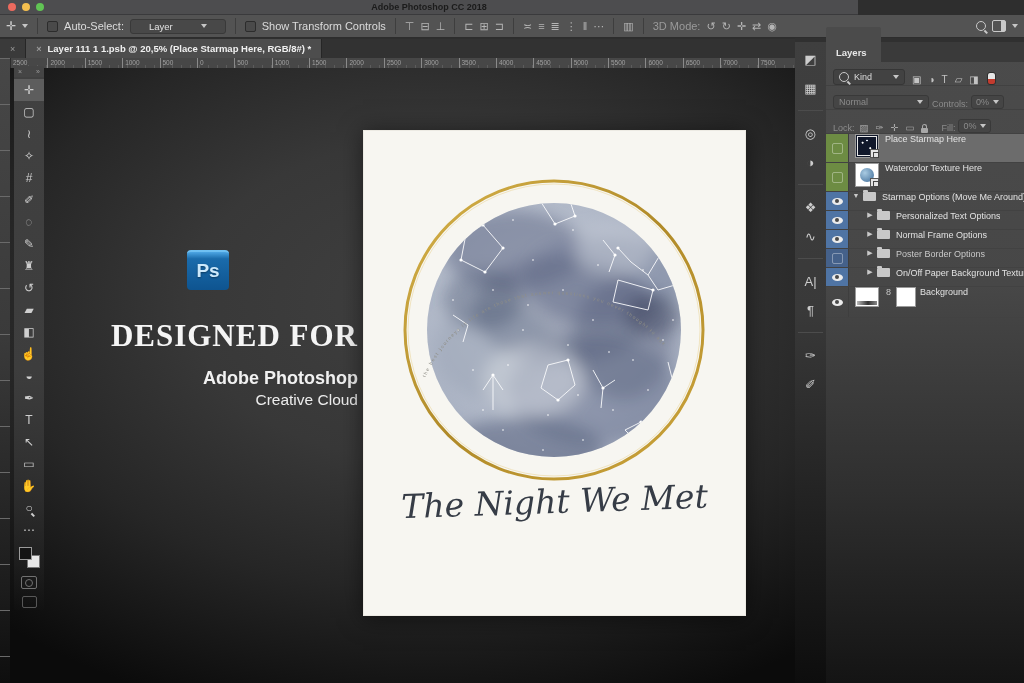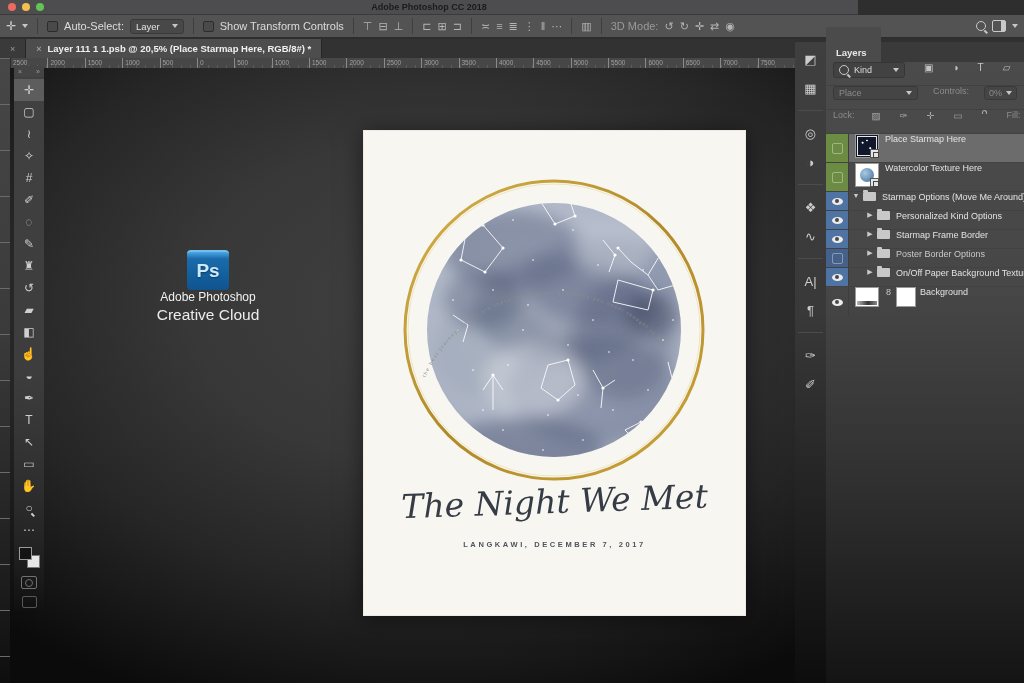--- a/index.html
+++ b/index.html
@@ -11,22 +11,22 @@
   .tl{position:absolute;top:3px;width:8px;height:8px;border-radius:50%}
   .tl.r{left:8px;background:#ec6a5e}.tl.y{left:22px;background:#f5bf4f}.tl.g{left:36px;background:#61c454}
   #titlebar .ttl{font-size:9px;color:#1b1b1b;font-weight:bold}
   
   #optionsbar{position:absolute;left:0;top:15px;width:1024px;height:23px;background:#535353;
               border-bottom:1px solid #2d2d2d;display:flex;align-items:center;gap:6px;padding:0 6px;box-sizing:border-box}
   #optionsbar .lbl{font-size:11px;color:#dcdcdc;white-space:nowrap}
   #optionsbar .dim{color:#9a9a9a}
   .vsep{width:1px;height:16px;background:#3e3e3e;margin:0 3px}
   .cb{width:9px;height:9px;border:1px solid #2c2c2c;background:#4a4a4a;border-radius:2px;flex:none}
-  .dd{display:flex;align-items:center;gap:12px;background:#484848;border:1px solid #393939;
-      border-radius:3px;padding:1px 5px;font-size:9.5px;color:#e2e2e2}
+  .dd{display:flex;align-items:center;gap:28px;background:#484848;border:1px solid #393939;
+      border-radius:3px;padding:1px 18px;font-size:9.5px;color:#e2e2e2}
   .car{width:0;height:0;border-left:3px solid transparent;border-right:3px solid transparent;border-top:4px solid #c6c6c6}
   .g{font-size:11px;color:#b5b5b5;line-height:1}
   .toolg{font-size:12px;color:#cfcfcf}
   .mag{position:relative;width:8px;height:8px;border:1.5px solid #c9c9c9;border-radius:50%;flex:none}
   .mag::after{content:"";position:absolute;width:4px;height:1.5px;background:#c9c9c9;transform:rotate(45deg);right:-3px;bottom:-2px}
   .wsic{width:12px;height:10px;border:1.5px solid #c9c9c9;border-radius:2px;position:relative;flex:none}
   .wsic::after{content:"";position:absolute;right:0;top:0;bottom:0;width:4px;background:#c9c9c9}
   .sp{flex:1}
   
   #tabbar{position:absolute;left:0;top:39px;width:795px;height:19px;background:#323232;display:flex}
@@ -54,48 +54,48 @@
   .tool.sel{background:#5d5d5d}
   .tool .toolg{position:relative}
   [data-name="zoom-tool"] .toolg::after{content:"";position:absolute;width:4px;height:1.5px;background:#cfcfcf;transform:rotate(45deg);right:-2px;bottom:0}
   .swatches{position:relative;width:30px;height:26px;margin-top:3px}
   .sw-bg{position:absolute;left:13px;top:11px;width:11px;height:11px;background:#e8e8e8;border:1px solid #777}
   .sw-fg{position:absolute;left:5px;top:3px;width:11px;height:11px;background:#141414;border:1px solid #9a9a9a}
   .qmask{width:14px;height:11px;border:1px solid #8f8f8f;border-radius:2px;margin:6px auto 0;position:relative;opacity:.75}
   .qmask::after{content:"";position:absolute;left:3px;top:1.5px;width:6px;height:6px;border:1px solid #8f8f8f;border-radius:50%}
   .smode{width:13px;height:10px;border:1px solid #8f8f8f;border-radius:2px;margin:7px auto 0;opacity:.55}
   
-  #promo{position:absolute;left:48px;top:182px;width:300px;text-align:center;color:#f1f1f1}
+  #promo{position:absolute;left:48px;top:182px;width:300px;text-align:right;color:#f1f1f1}
   #pslogo{width:42px;height:40px;margin:0 auto;border-radius:4px;
           background:linear-gradient(180deg,#4da6e4 0%,#1a6bab 18%,#0e5490 100%);
           border-top:2px solid #6fc0f2;box-sizing:border-box;display:flex;align-items:center;justify-content:center;
           font-weight:bold;font-size:19px;color:#cde9fb;text-shadow:0 1px 2px rgba(0,0,0,.4)}
   #promo h1{font-family:"Liberation Serif",serif;font-weight:bold;font-size:31px;letter-spacing:1px;margin:28px 0 14px;color:#f5f5f5}
-  #promo .l1{font-size:12px;font-weight:normal;margin:0 0 1px}
+  #promo .l1{font-size:18px;font-weight:bold;margin:0 0 1px}
   #promo .l2,#promo .l3{font-size:15.5px;margin:2px 0;color:#ececec}
   
   #poster{position:absolute;left:353px;top:62px;width:383px;height:486px;background:#f7f6f1;
           box-shadow:0 2px 22px rgba(0,0,0,.5);overflow:hidden}
   #poster svg{position:absolute;left:0;top:0}
   #poster .ptitle{position:absolute;left:0;top:352px;width:100%;text-align:center;
           font-family:"DejaVu Serif",serif;font-style:italic;font-size:33px;color:#363c46;transform:rotate(-2deg)}
   #poster .psub{position:absolute;left:0;top:410px;width:100%;text-align:center;
           font-size:7.5px;font-weight:bold;letter-spacing:2.6px;color:#4e545c}
   
   #rightpanels{position:absolute;left:795px;top:38px;width:229px;bottom:0;background:#303030}
   #dock{position:absolute;left:0;top:4px;width:31px;bottom:0;
         background:linear-gradient(180deg,#3f3f3f 0%,#393939 42%,#222 72%,#0d0d0d 100%);
         border-right:1px solid #2a2a2a;display:flex;flex-direction:column;align-items:center;padding-top:8px;gap:11px}
   #dock .dicon{font-size:13px;color:#cdcdcd;height:18px;display:flex;align-items:center}
   #dock .dsep{width:25px;height:1px;background:#4c4c4c;margin:2px 0}
   #layerspanel{position:absolute;left:31px;top:4px;right:0;bottom:0;
         background:linear-gradient(180deg,#4b4b4b 0%,#474747 38%,#2f2f2f 70%,#141414 100%)}
   .ptabstrip{height:20px;background:#3a3a3a;display:flex;align-items:flex-end}
   .ptab{background:#4b4b4b;color:#e8e8e8;font-size:9.5px;font-weight:bold;padding:20px 14px 4px 10px;border-radius:2px 2px 0 0}
-  .prow{display:flex;align-items:flex-start;gap:15px;padding:0 7px;height:23px;border-bottom:1px solid #414141}
+  .prow{display:flex;align-items:flex-end;gap:3px;padding:0 7px;height:23px;border-bottom:1px solid #414141}
   .kindbox{display:flex;align-items:center;gap:5px;background:#424242;border:1px solid #363636;border-radius:3px;padding:2px 5px;font-size:9px;color:#dcdcdc}
   .kindbox .car{margin-left:16px}
   .ficon{font-size:10px;color:#c3c3c3;margin-left:4px}
   .ftoggle{width:7px;height:11px;border-radius:3px;background:linear-gradient(180deg,#e6e6e6 50%,#c23b2e 50%);margin-left:5px;border:1px solid #2e2e2e}
   .dis{color:#8b8b8b !important}
   .selbox{display:flex;align-items:center;justify-content:space-between;background:#454545;border:1px solid #393939;border-radius:3px;
           padding:1px 5px;font-size:9px;color:#8b8b8b}
   .valbox{display:flex;align-items:center;gap:4px;background:#454545;border:1px solid #393939;border-radius:3px;padding:1px 4px;font-size:9px;color:#8b8b8b}
   .lockg{font-size:9.5px;color:#a8a8a8;margin:0 2px}
   .lockic{width:7px;height:5px;background:#a8a8a8;border-radius:1px;position:relative;margin:4px 2px 0}
@@ -294,20 +294,21 @@
       </div>
       <div class="qmask" data-name="quick-mask-button"></div>
       <div class="smode" data-name="screen-mode-button"></div>
     </div>
   </div>
 
   <div id="promo" data-name="promo-block">
     <div id="pslogo" data-name="photoshop-logo-icon">
         <span>Ps</span>
       </div>
+    <h1 data-name="promo-heading">DESIGNED FOR</h1>
     <div class="l1" data-name="promo-line1">Adobe Photoshop</div>
     <div class="l3" data-name="promo-line3">Creative Cloud</div>
   </div>
 
   <div id="poster" data-name="starmap-poster">
     <svg width="383" height="486" viewBox="0 0 383 486" data-name="starmap-artwork">
       <defs>
         <linearGradient id="goldg" x1="0" y1="0" x2="1" y2="1">
           <stop offset="0" stop-color="#d8b44c"></stop>
             <stop offset="0.5" stop-color="#b08a28"></stop>
@@ -406,21 +407,20 @@
         <circle cx="215" cy="265" r="0.8"></circle>
           <circle cx="285" cy="260" r="0.8"></circle>
           <circle cx="246" cy="222" r="0.8"></circle>
       </g>
       <path id="arcp" d="M 60 253 A 141 141 0 0 1 322 253" fill="none"></path>
       <text font-size="4.8" fill="#8f8e86" letter-spacing="1.4" font-family="Liberation Sans, sans-serif">
         <textPath href="#arcp" startOffset="6" data-name="poster-arc-text">the best journeys in life are those that answer questions you never thought to ask</textPath>
       </text>
     </svg>
     <div class="ptitle" data-name="poster-title">The Night We Met</div>
-    <div class="psub" data-name="poster-subtitle">LANGKAWI, DECEMBER 7, 2017</div>
   </div>
 </div>
 
 <div id="rightpanels" data-name="panel-dock-area">
   <div id="dock" data-name="collapsed-panel-dock">
     <span class="dicon" data-name="color-panel-icon">◩</span>
     <span class="dicon" data-name="swatches-panel-icon">▦</span>
     <span class="dsep" data-name="separator"></span>
     <span class="dicon" data-name="libraries-panel-icon">◎</span>
     <span class="dicon" data-name="adjustments-panel-icon">◑</span>
@@ -449,21 +449,21 @@
       <span class="ficon" data-name="filter-pixel-layers-icon">▣</span>
       <span class="ficon" data-name="filter-adjustment-layers-icon">◑</span>
       <span class="ficon" data-name="filter-type-layers-icon">T</span>
       <span class="ficon" data-name="filter-shape-layers-icon">▱</span>
       <span class="ficon" data-name="filter-smart-objects-icon">◨</span>
       <span class="ftoggle" data-name="layer-filtering-toggle"></span>
     </div>
 
     <div class="prow" data-name="blend-mode-row">
       <span class="selbox" style="width:84px" data-name="blend-mode-dropdown">
-        <span data-name="blend-mode-value">Place</span>
+        <span data-name="blend-mode-value">Normal</span>
         <span class="car" data-name="dropdown-caret-icon"></span>
       </span>
       <span class="lbl dis" style="font-size:9px" data-name="opacity-label">Controls:</span>
       <span class="valbox" data-name="opacity-field">
         <span data-name="opacity-value">0%</span>
         <span class="car" data-name="dropdown-caret-icon"></span>
       </span>
     </div>
 
     <div class="prow" data-name="lock-row">
@@ -506,30 +506,30 @@
       <span class="fold" data-name="folder-open-icon"></span>
       <span class="lname" data-name="layer-name">Starmap Options (Move Me Around)</span>
     </div>
     <div class="lrow h18" data-name="group-row-personalized-text">
       <div class="eyecell lab-blue" data-name="layer-visibility-toggle">
           <span class="eye" data-name="eye-icon"></span>
         </div>
       <span class="ind"></span>
         <span class="chev" data-name="chevron-closed-icon">▶</span>
       <span class="fold" data-name="folder-icon"></span>
-      <span class="lname" data-name="layer-name">Personalized Kind Options</span>
+      <span class="lname" data-name="layer-name">Personalized Text Options</span>
     </div>
     <div class="lrow h18" data-name="group-row-starmap-frame">
       <div class="eyecell lab-blue" data-name="layer-visibility-toggle">
           <span class="eye" data-name="eye-icon"></span>
         </div>
       <span class="ind"></span>
         <span class="chev" data-name="chevron-closed-icon">▶</span>
       <span class="fold" data-name="folder-icon"></span>
-      <span class="lname" data-name="layer-name">Starmap Frame Border</span>
+      <span class="lname" data-name="layer-name">Normal Frame Options</span>
     </div>
     <div class="lrow h18 dimname" data-name="group-row-poster-border">
       <div class="eyecell lab-blue-dim" data-name="layer-visibility-toggle">
           <span class="eyebox" data-name="hidden-eye-checkbox"></span>
         </div>
       <span class="ind"></span>
         <span class="chev" data-name="chevron-closed-icon">▶</span>
       <span class="fold" data-name="folder-icon"></span>
       <span class="lname" data-name="layer-name">Poster Border Options</span>
     </div>

